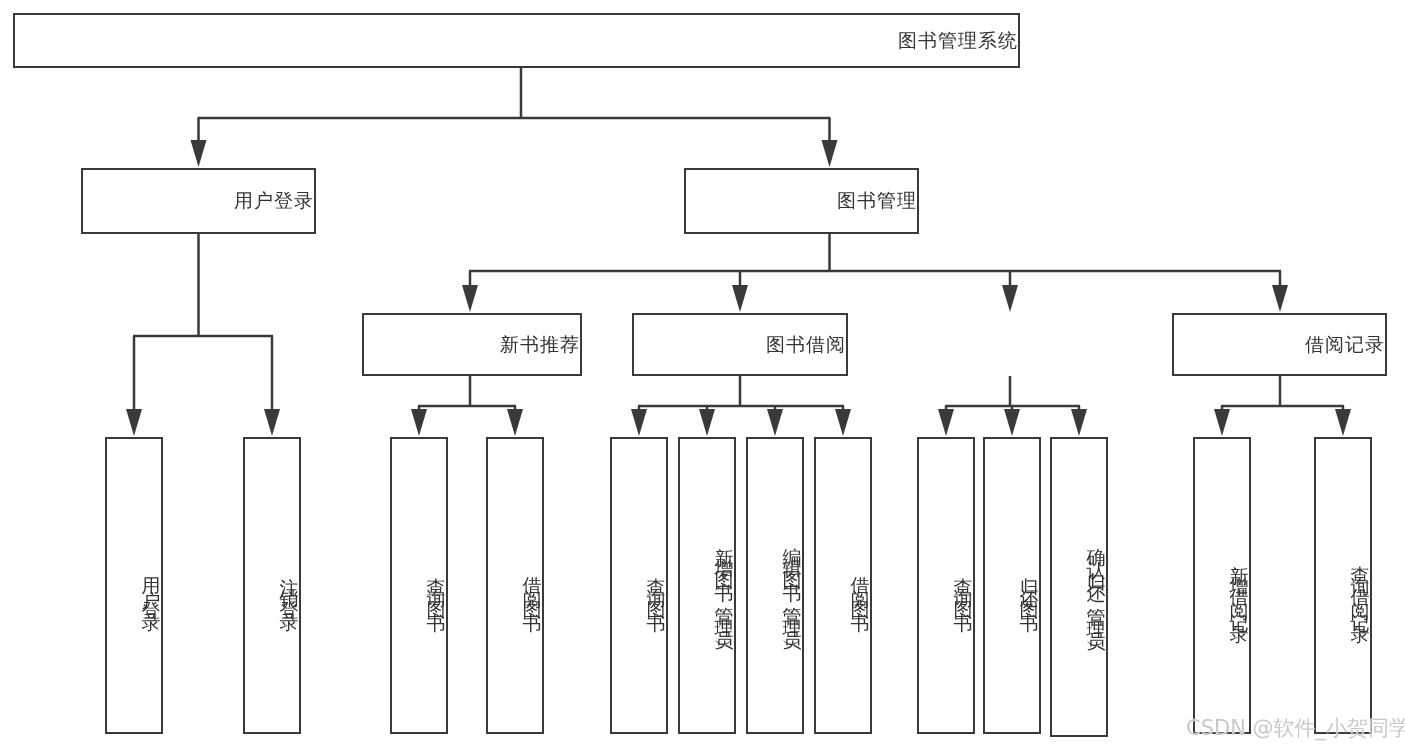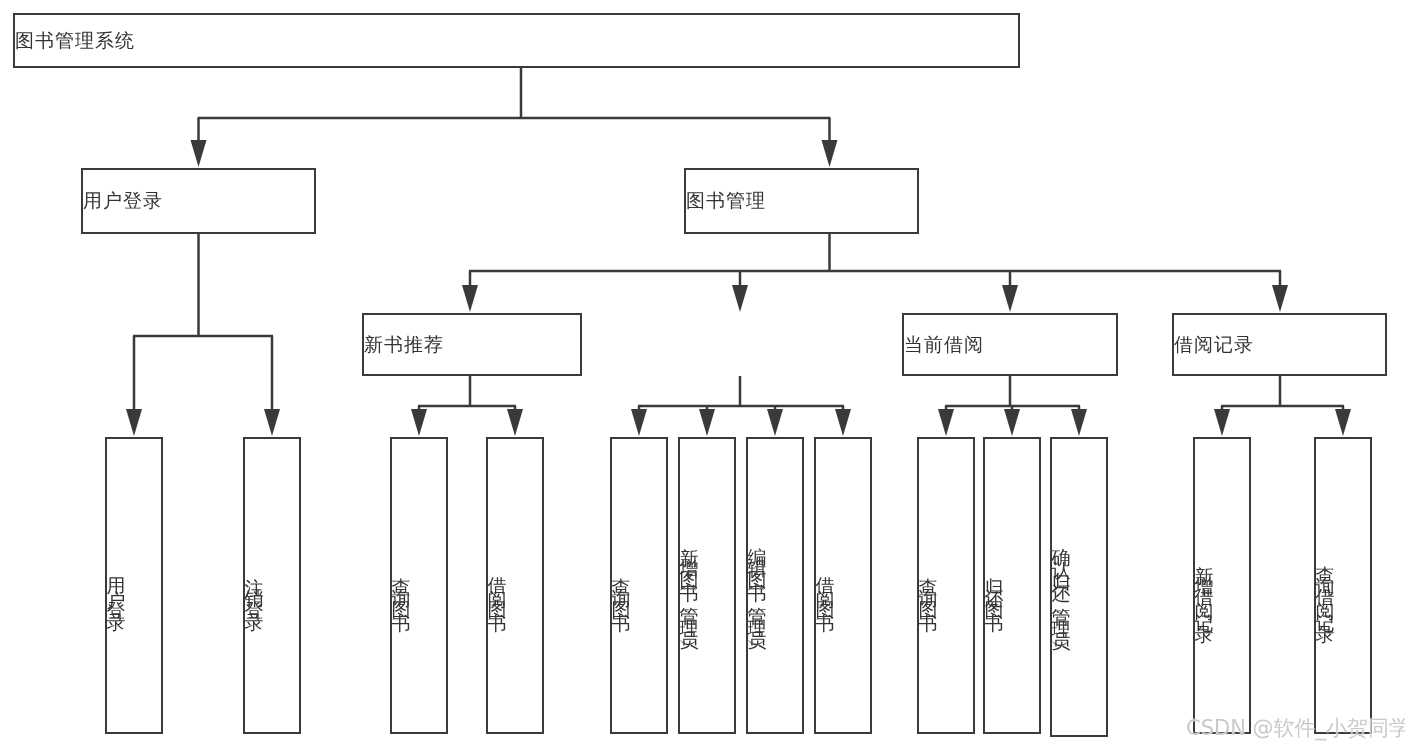--- a/index.html
+++ b/index.html
@@ -23,21 +23,21 @@
     width: 1405px;
     height: 747px;
   }
   .node {
     position: absolute;
     box-sizing: border-box;
     border: 2px solid #3a3a3a;
     background: #ffffff;
     display: flex;
     align-items: center;
-    justify-content: flex-start;
+    justify-content: flex-end;
   }
   .node .hlabel {
     font-size: 19px;
     letter-spacing: 1px;
     white-space: nowrap;
   }
   .leaf .vlabel {
     writing-mode: vertical-rl;
     text-orientation: mixed;
     font-size: 19px;
@@ -115,22 +115,22 @@
   <div class="node" style="left:81px;top:168px;width:235px;height:66px">
     <span class="hlabel">用户登录</span>
   </div>
   <div class="node" style="left:684px;top:168px;width:235px;height:66px">
     <span class="hlabel">图书管理</span>
   </div>
 
   <div class="node" style="left:362px;top:313px;width:220px;height:63px">
     <span class="hlabel">新书推荐</span>
   </div>
-  <div class="node" style="left:902px;top:313px;width:216px;height:63px">
-    <span class="hlabel">当前借阅</span>
+  <div class="node" style="left:632px;top:313px;width:216px;height:63px">
+    <span class="hlabel">图书借阅</span>
   </div>
   <div class="node" style="left:1172px;top:313px;width:215px;height:63px">
     <span class="hlabel">借阅记录</span>
   </div>
 
   <div class="node leaf" style="left:105px;top:437px;width:58px;height:297px">
     <span class="vlabel">用户登录</span>
   </div>
   <div class="node leaf" style="left:243px;top:437px;width:58px;height:297px">
     <span class="vlabel">注销登录</span>

